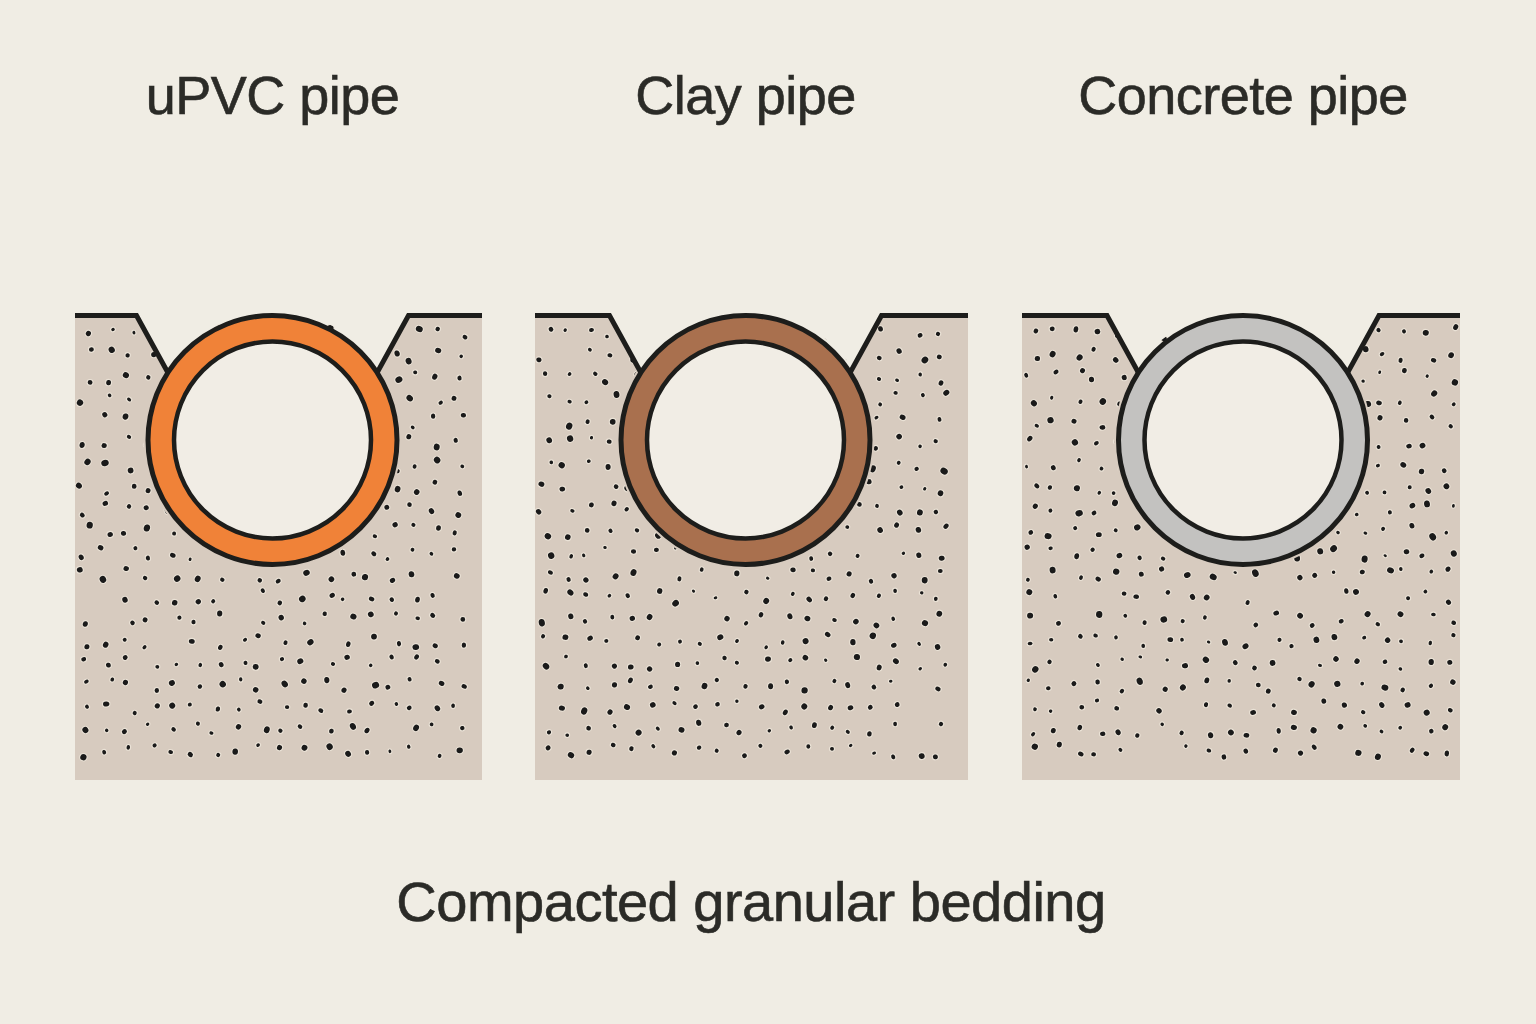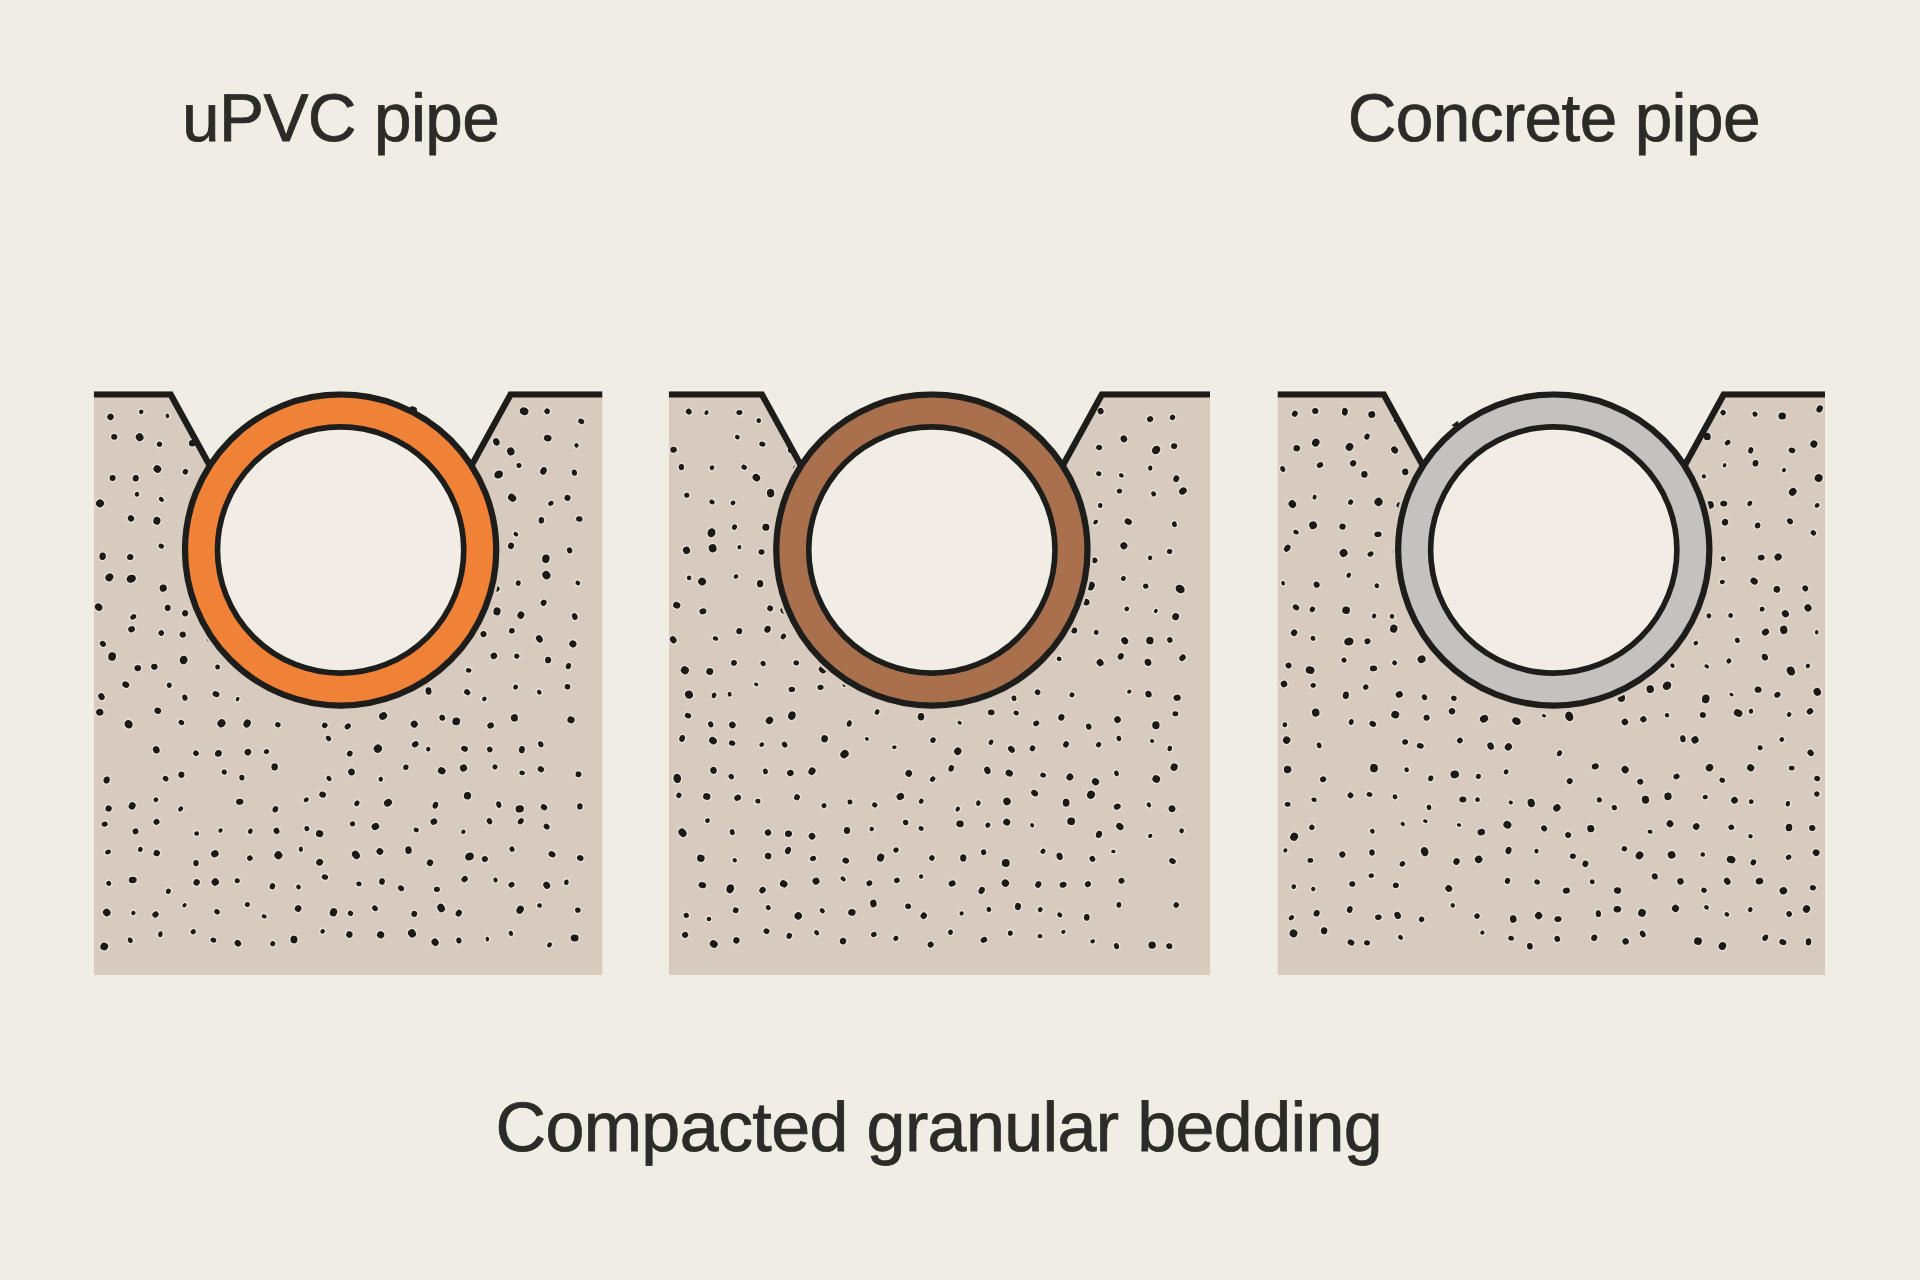--- a/index.html
+++ b/index.html
@@ -390,20 +390,21 @@
             <ellipse cx="364.6" cy="442.9" rx="1.80" ry="2.12" transform="rotate(26 364.6 442.9)" fill="#1A1A1A" stroke="#EAE2D6" stroke-width="2.2" paint-order="stroke"></ellipse>
             <ellipse cx="384.7" cy="437.4" rx="2.80" ry="3.17" transform="rotate(89 384.7 437.4)" fill="#1A1A1A" stroke="#EAE2D6" stroke-width="2.2" paint-order="stroke"></ellipse>
           </g>
     <path d="M0,2.5 L61.5,2.5 L122.7,113.9 M272.3,113.9 L333.5,2.5 L407,2.5" fill="none" stroke="#1D1D1B" stroke-width="5"></path>
     <circle cx="197.5" cy="127" r="124.5" fill="#F08238" stroke="#1D1D1B" stroke-width="5"></circle>
     <circle cx="197.5" cy="127" r="98.5" fill="#F1EDE5" stroke="#1D1D1B" stroke-width="4.5"></circle>
   </svg></div>
   </div>
 
   <div class="panel" id="panel-1">
+    <div class="panel-title" style="left: 210.5px;">Clay pipe</div>
     <div class="panel-figure"><svg width="433" height="467" viewBox="0 0 433 467" xmlns="http://www.w3.org/2000/svg">
     <defs>
             <clipPath id="bclip1">
               <path d="M0,2.5 L74.5,2.5 L210.5,250 L346.5,2.5 L433,2.5 L433,467 L0,467 Z M81.5,127 a129,129 0 1 0 258,0 a129,129 0 1 0 -258,0 Z" clip-rule="evenodd"></path>
             </clipPath>
           </defs>
     <path d="M0,2.5 L74.5,2.5 L210.5,250 L346.5,2.5 L433,2.5 L433,467 L0,467 Z" fill="#D7CBBF"></path>
     <g clip-path="url(#bclip1)">
             <ellipse cx="16.0" cy="16.3" rx="2.44" ry="2.28" transform="rotate(53 16.0 16.3)" fill="#1A1A1A" stroke="#EAE2D6" stroke-width="2.2" paint-order="stroke"></ellipse>
             <ellipse cx="30.2" cy="17.1" rx="1.86" ry="1.58" transform="rotate(120 30.2 17.1)" fill="#1A1A1A" stroke="#EAE2D6" stroke-width="2.2" paint-order="stroke"></ellipse>

